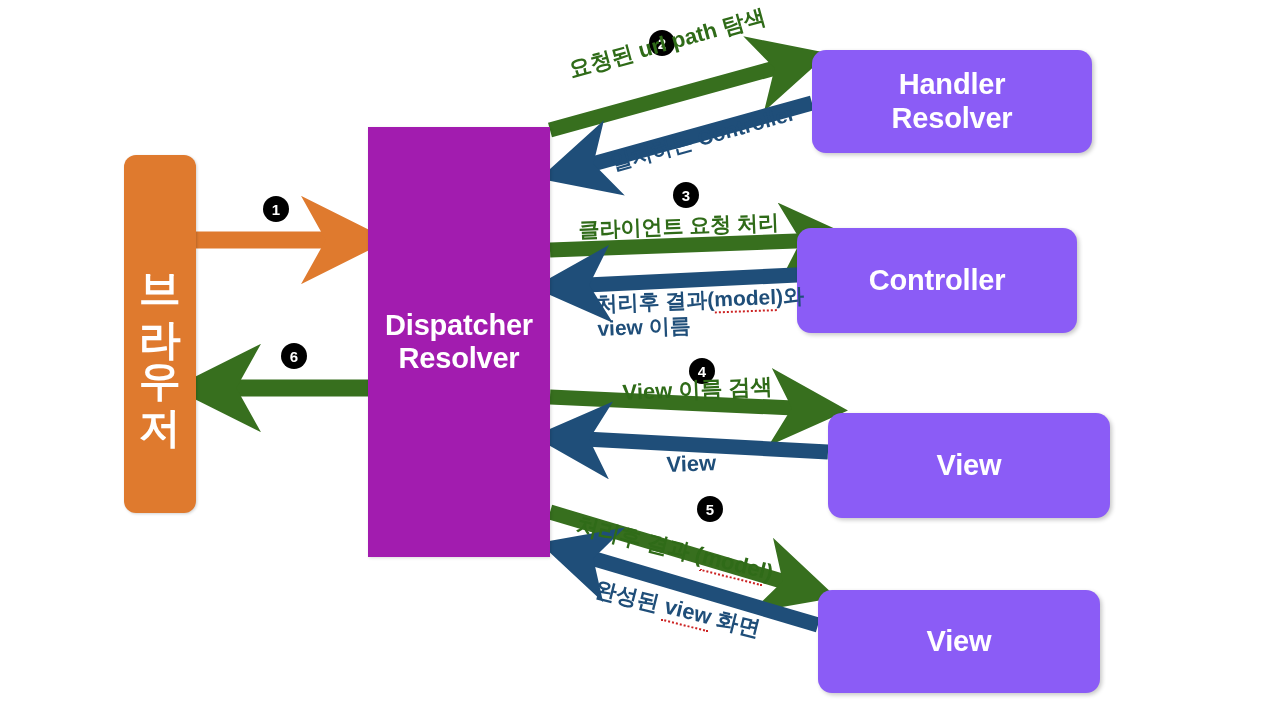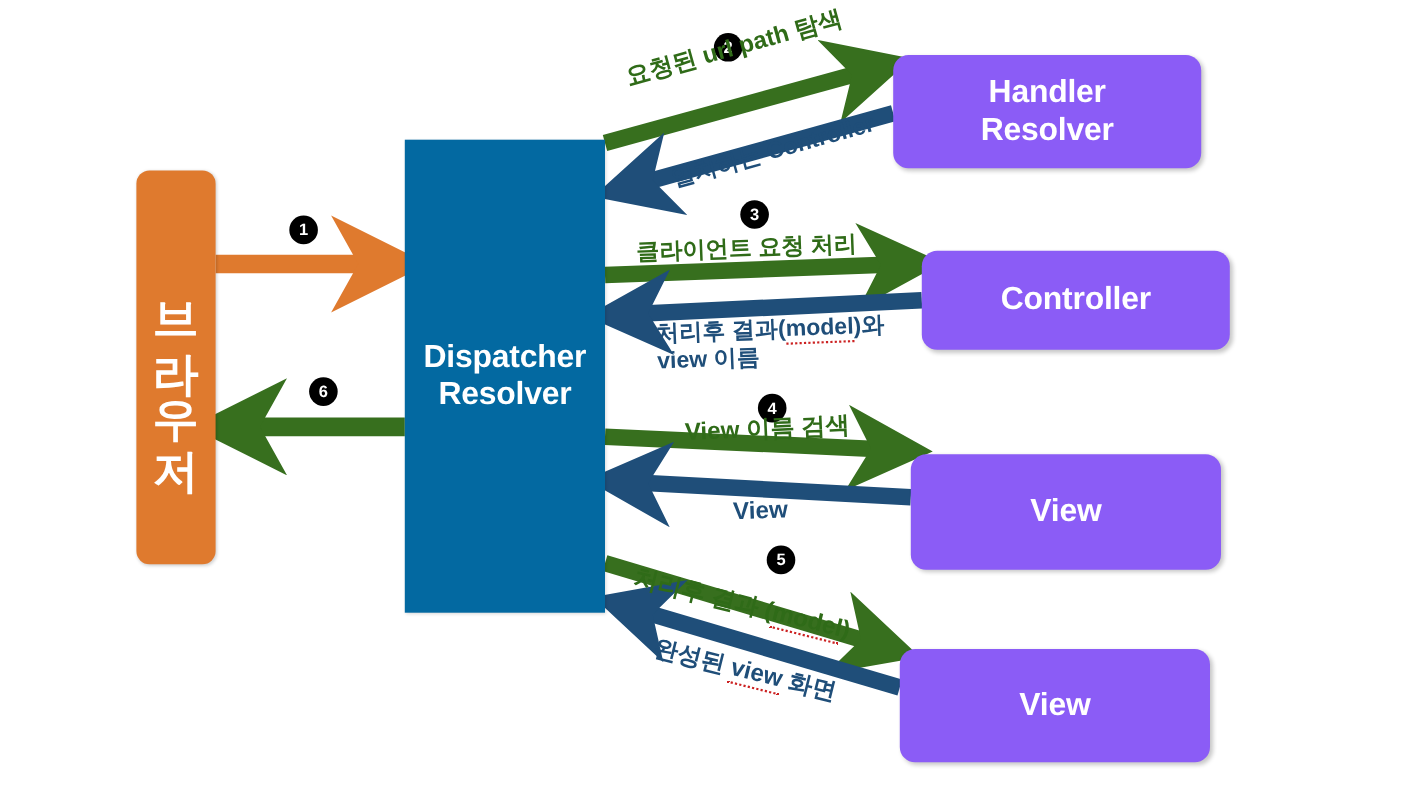--- a/index.html
+++ b/index.html
@@ -45,33 +45,33 @@
     font-size: 42px;
     line-height: 1.22;
     writing-mode: vertical-rl;
     text-orientation: upright;
     letter-spacing: 2px;
     box-shadow: 1px 1px 3px rgba(0,0,0,0.18);
   }
   .node-dispatcher {
     left: 368px; top: 127px;
     width: 182px; height: 430px;
-    background: #0369a1;
+    background: #a21caf;
     font-size: 29px;
     box-shadow: 1px 1px 3px rgba(0,0,0,0.15);
   }
   .node-blue {
     background: #8b5cf6;
     border-radius: 14px;
     font-size: 29px;
     box-shadow: 2px 2px 4px rgba(0,0,0,0.22);
     margin-top: 28px;
   }
   .node-handler   { left: 812px; top: 22px;  width: 280px; height: 103px; }
-  .node-controller{ left: 838px; top: 200px; width: 280px; height: 90px; }
+  .node-controller{ left: 797px; top: 200px; width: 280px; height: 105px; }
   .node-resolver  { left: 828px; top: 385px; width: 282px; height: 105px; }
   .node-view      { left: 818px; top: 562px; width: 282px; height: 103px; }
 
   
   .badge {
     position: absolute;
     width: 26px; height: 26px;
     border-radius: 50%;
     background: #000000;
     color: #ffffff;

